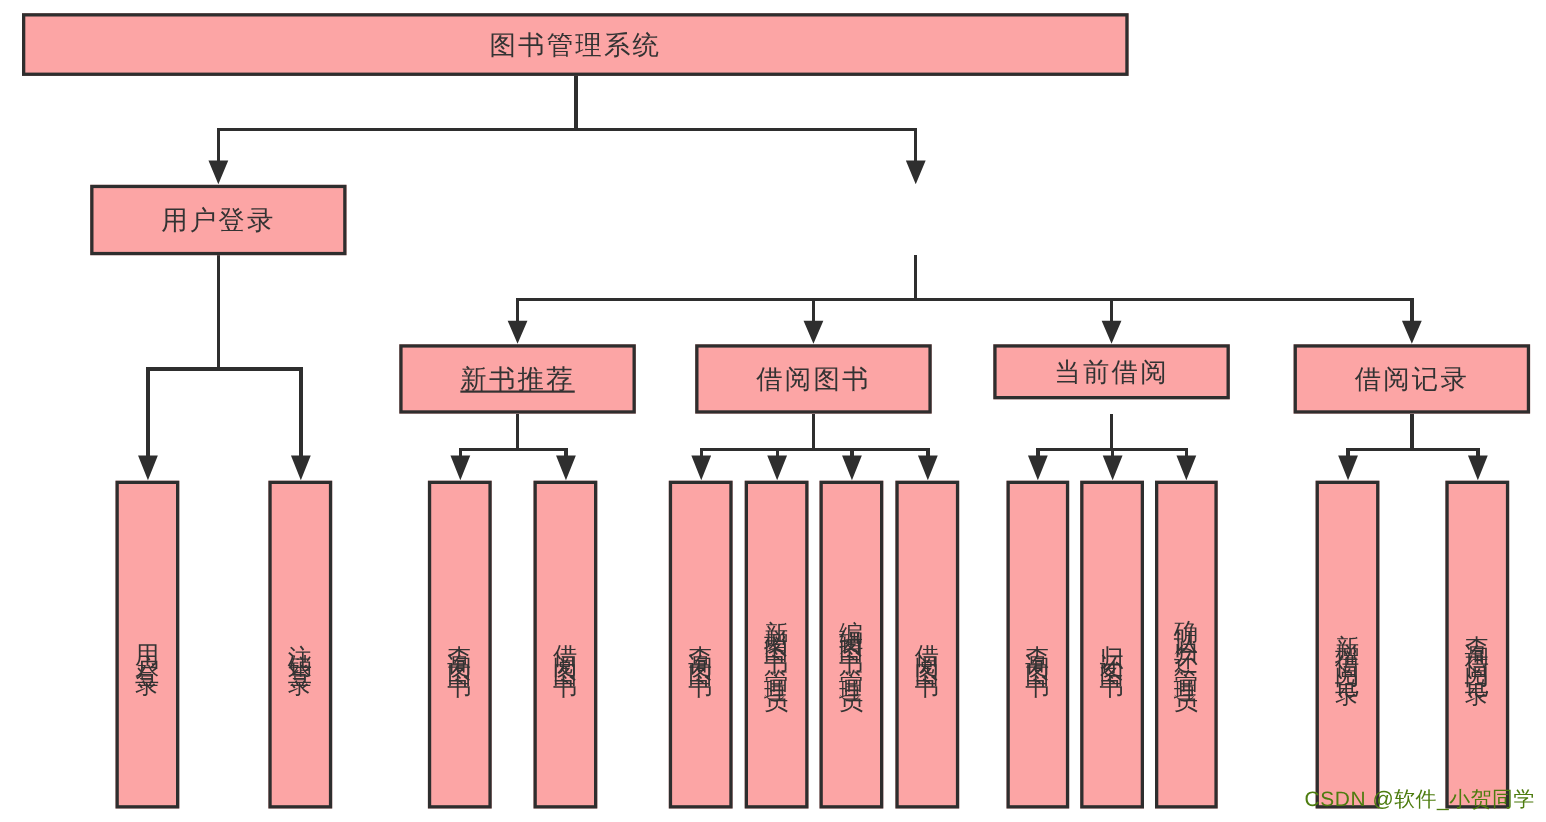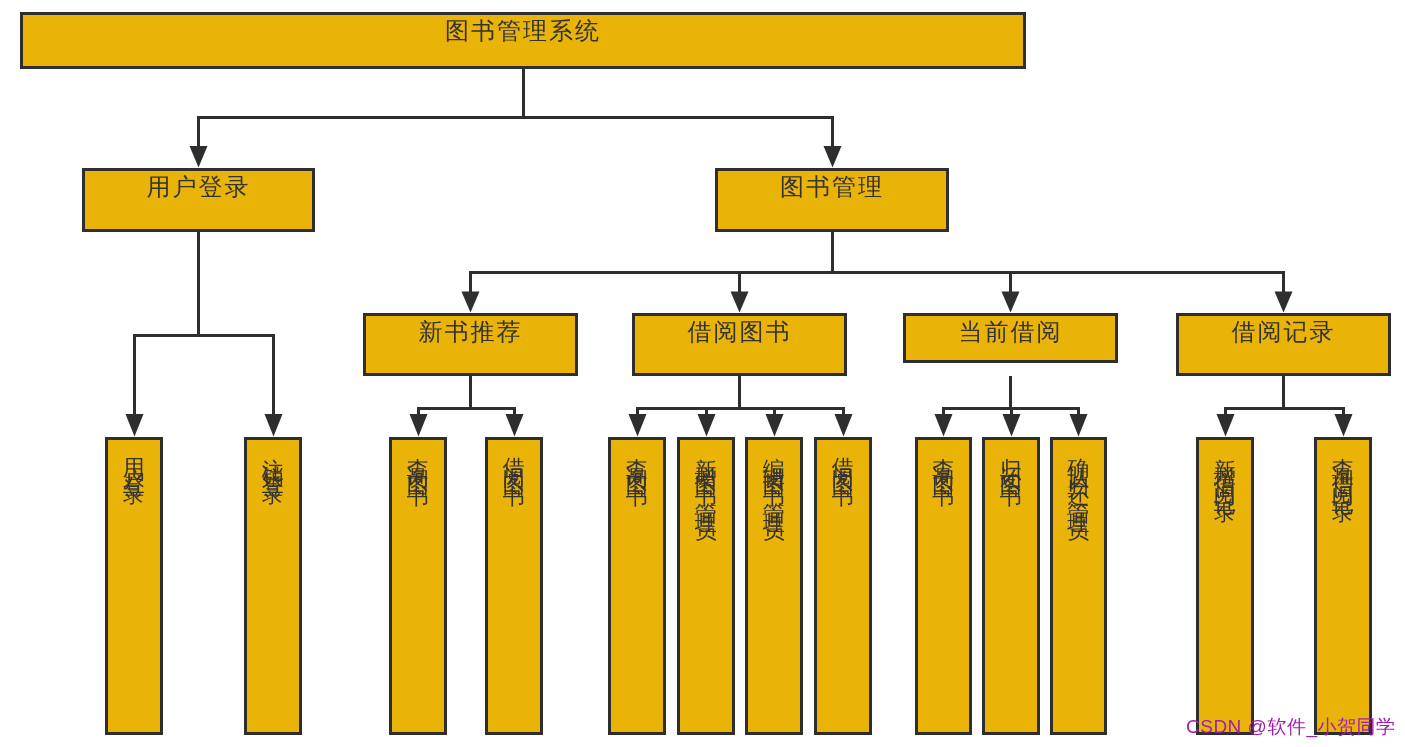--- a/index.html
+++ b/index.html
@@ -6,58 +6,58 @@
   .stage{
     position:relative;
     width:1405px;height:747px;
     background:#ffffff;
     font-family:"Liberation Sans",sans-serif;
     overflow:hidden;
   }
   .connectors{position:absolute;left:0;top:0;width:1405px;height:747px;}
   .box{
     position:absolute;box-sizing:border-box;
-    background:#eab308;border:3px solid #2e2e2e;
-    display:flex;align-items:flex-start;justify-content:center;
+    background:#fca5a5;border:3px solid #2e2e2e;
+    display:flex;align-items:center;justify-content:center;
     color:#333333;z-index:2;
   }
   .hbox{font-size:24px;letter-spacing:2px;white-space:nowrap;}
   .leaf{font-size:22px;}
   .vtext{
     writing-mode:vertical-lr;
     text-orientation:mixed;
     letter-spacing:9px;
     line-height:1.15;
     white-space:nowrap;
   }
   
   .n-root {left:20px;  top:12px;  width:1006px;height:57px;}
   .n-login{left:82px;  top:168px; width:233px; height:64px;}
   .n-mgmt {left:715px; top:168px; width:234px; height:64px;}
-  .n-nb   {left:363px; top:313px; width:215px; height:63px;}
+  .n-nb   {left:363px; top:313px; width:215px; height:63px;text-decoration:underline;}
   .n-bb   {left:632px; top:313px; width:215px; height:63px;}
   .n-cb   {left:903px; top:313px; width:215px; height:50px;}
   .n-br   {left:1176px;top:313px; width:215px; height:63px;}
   .lf{top:437px;height:298px;}
   .l-u1{left:105px;width:58px;}
   .l-u2{left:244px;width:58px;}
   .l-n1{left:389px;width:58px;}
   .l-n2{left:485px;width:58px;}
   .l-b1{left:608px;width:58px;}
   .l-b2{left:677px;width:58px;}
   .l-b3{left:745px;width:58px;}
   .l-b4{left:814px;width:58px;}
   .l-c1{left:915px;width:57px;}
   .l-c2{left:982px;width:58px;}
   .l-c3{left:1050px;width:57px;}
   .l-r1{left:1196px;width:58px;}
   .l-r2{left:1314px;width:58px;}
   .watermark{
     position:absolute;left:1186px;top:714px;z-index:6;
-    font-size:19px;color:#a21caf;letter-spacing:0.5px;white-space:nowrap;
+    font-size:19px;color:#4d7c0f;letter-spacing:0.5px;white-space:nowrap;
   }
 </style>
 </head>
 <body>
 
 <div class="stage">
 
   <svg class="connectors" viewBox="0 0 1405 747" xmlns="http://www.w3.org/2000/svg" aria-hidden="true">
     <path fill="none" stroke="#2e2e2e" stroke-width="3" shape-rendering="crispEdges" d="
       M523.5 66 V117.5
@@ -115,23 +115,20 @@
       M1334.5 414 L1352.5 414 L1343.5 436.5 Z"></path>
   </svg>
 
   <div class="box hbox n-root">
     <span>图书管理系统</span>
   </div>
 
   <div class="box hbox n-login">
     <span>用户登录</span>
   </div>
-  <div class="box hbox n-mgmt">
-    <span>图书管理</span>
-  </div>
 
   <div class="box hbox n-nb">
     <span>新书推荐</span>
   </div>
   <div class="box hbox n-bb">
     <span>借阅图书</span>
   </div>
   <div class="box hbox n-cb">
     <span>当前借阅</span>
   </div>

